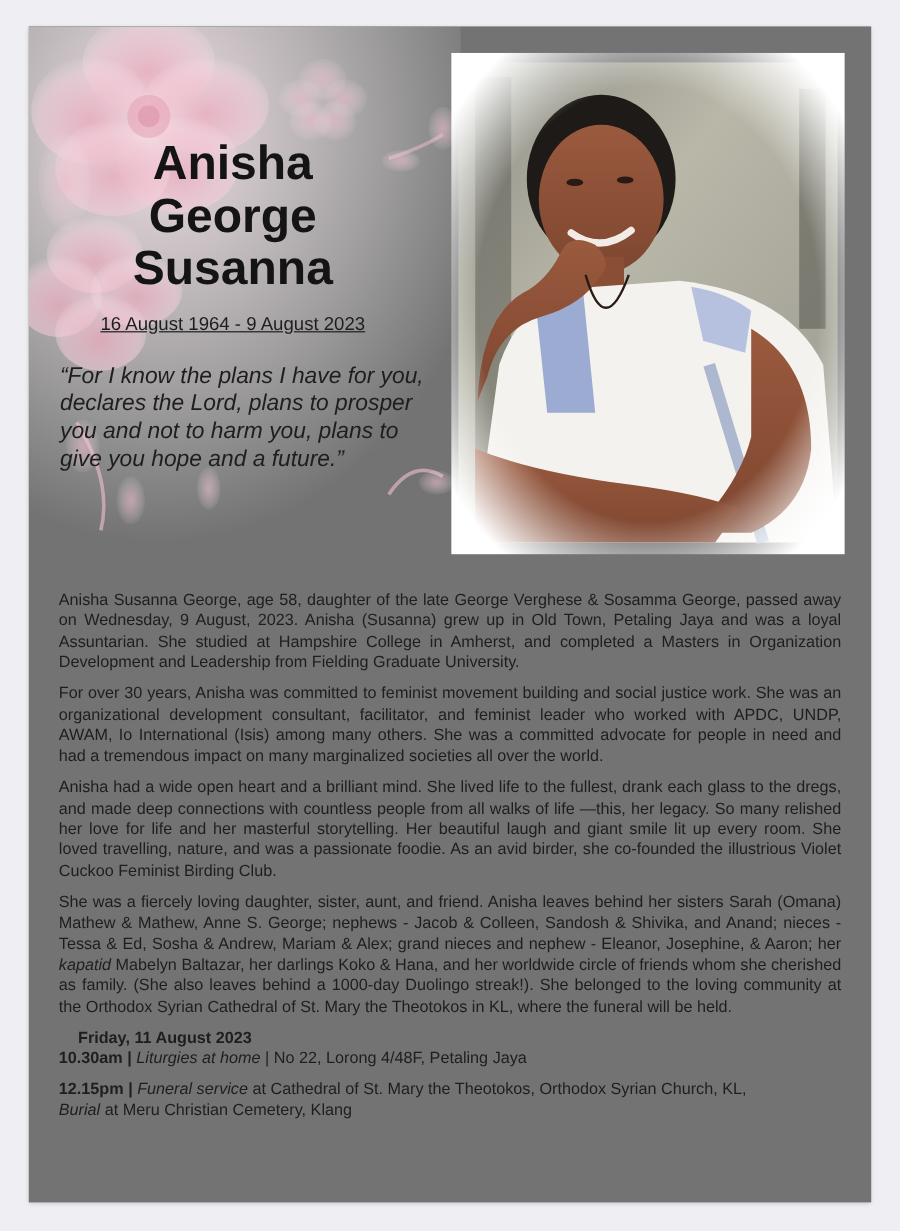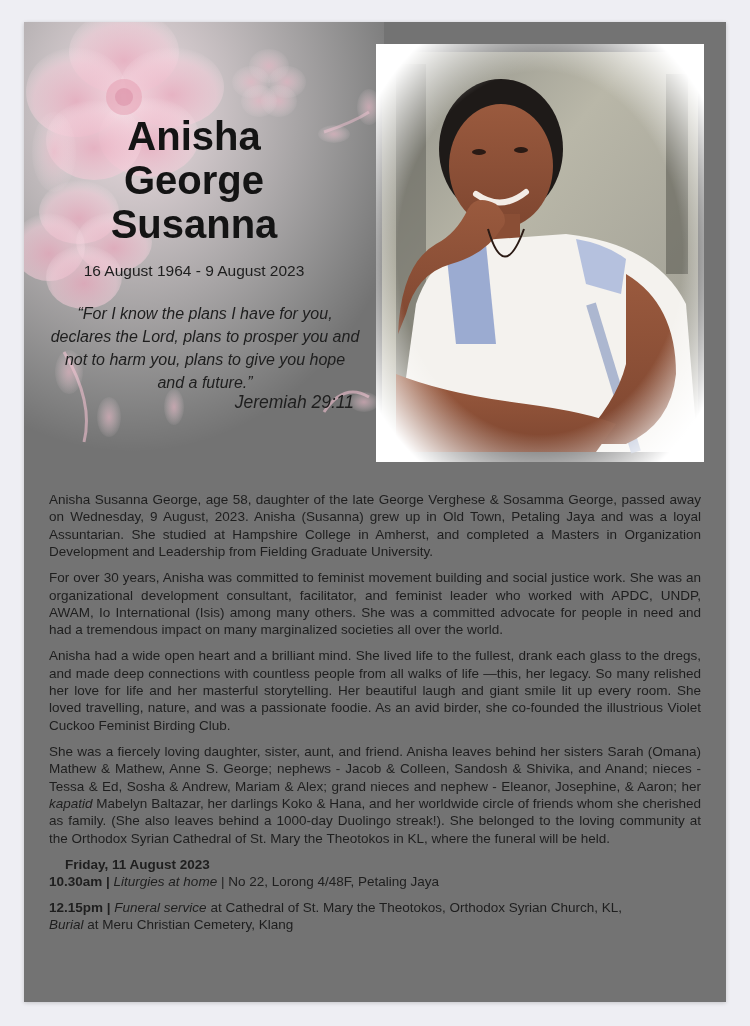--- a/index.html
+++ b/index.html
@@ -37,30 +37,31 @@
     color: #141414;
   }
   .name span { display: block; }
   .dates {
     position: absolute;
     left: 20px; width: 300px;
     top: 240px;
     text-align: center;
     font-size: 15.5px;
     color: #1e1e1e;
+    text-decoration: underline;
   }
   .quote {
     position: absolute;
     left: 26px; width: 310px;
     top: 280px;
     font-style: italic;
-    font-size: 16px;
+    font-size: 19px;
     line-height: 23px;
     color: #1e1e1e;
-    text-align: center;
+    text-align: left;
   }
   .quote-ref {
     position: absolute;
     left: 26px; width: 304px;
     top: 370px;
     text-align: right;
     font-style: italic;
     font-size: 17.5px;
     color: #1e1e1e;
   }
@@ -149,21 +150,20 @@
   </svg>
 
   <div class="header">
     <h1 class="name">
       <span>Anisha</span>
       <span>George</span>
       <span>Susanna</span>
     </h1>
     <div class="dates">16 August 1964 - 9 August 2023</div>
     <div class="quote">“For I know the plans I have for you, declares the Lord, plans to prosper you and not to harm you, plans to give you hope and a future.”</div>
-    <div class="quote-ref">Jeremiah 29:11</div>
 
     <div class="photo" role="img" aria-label="Portrait of Anisha Susanna George smiling, chin resting on her hand, wearing a white saree with blue border">
       <svg width="328" height="418" viewBox="0 0 328 418">
         <defs>
           <radialGradient id="vignette" cx="50%" cy="50%" r="62%">
             <stop offset="70%" stop-color="#ffffff" stop-opacity="0"></stop>
             <stop offset="100%" stop-color="#ffffff" stop-opacity="1"></stop>
           </radialGradient>
           <linearGradient id="wall" x1="0" y1="0" x2="1" y2="1">
             <stop offset="0%" stop-color="#8e8e86"></stop>

